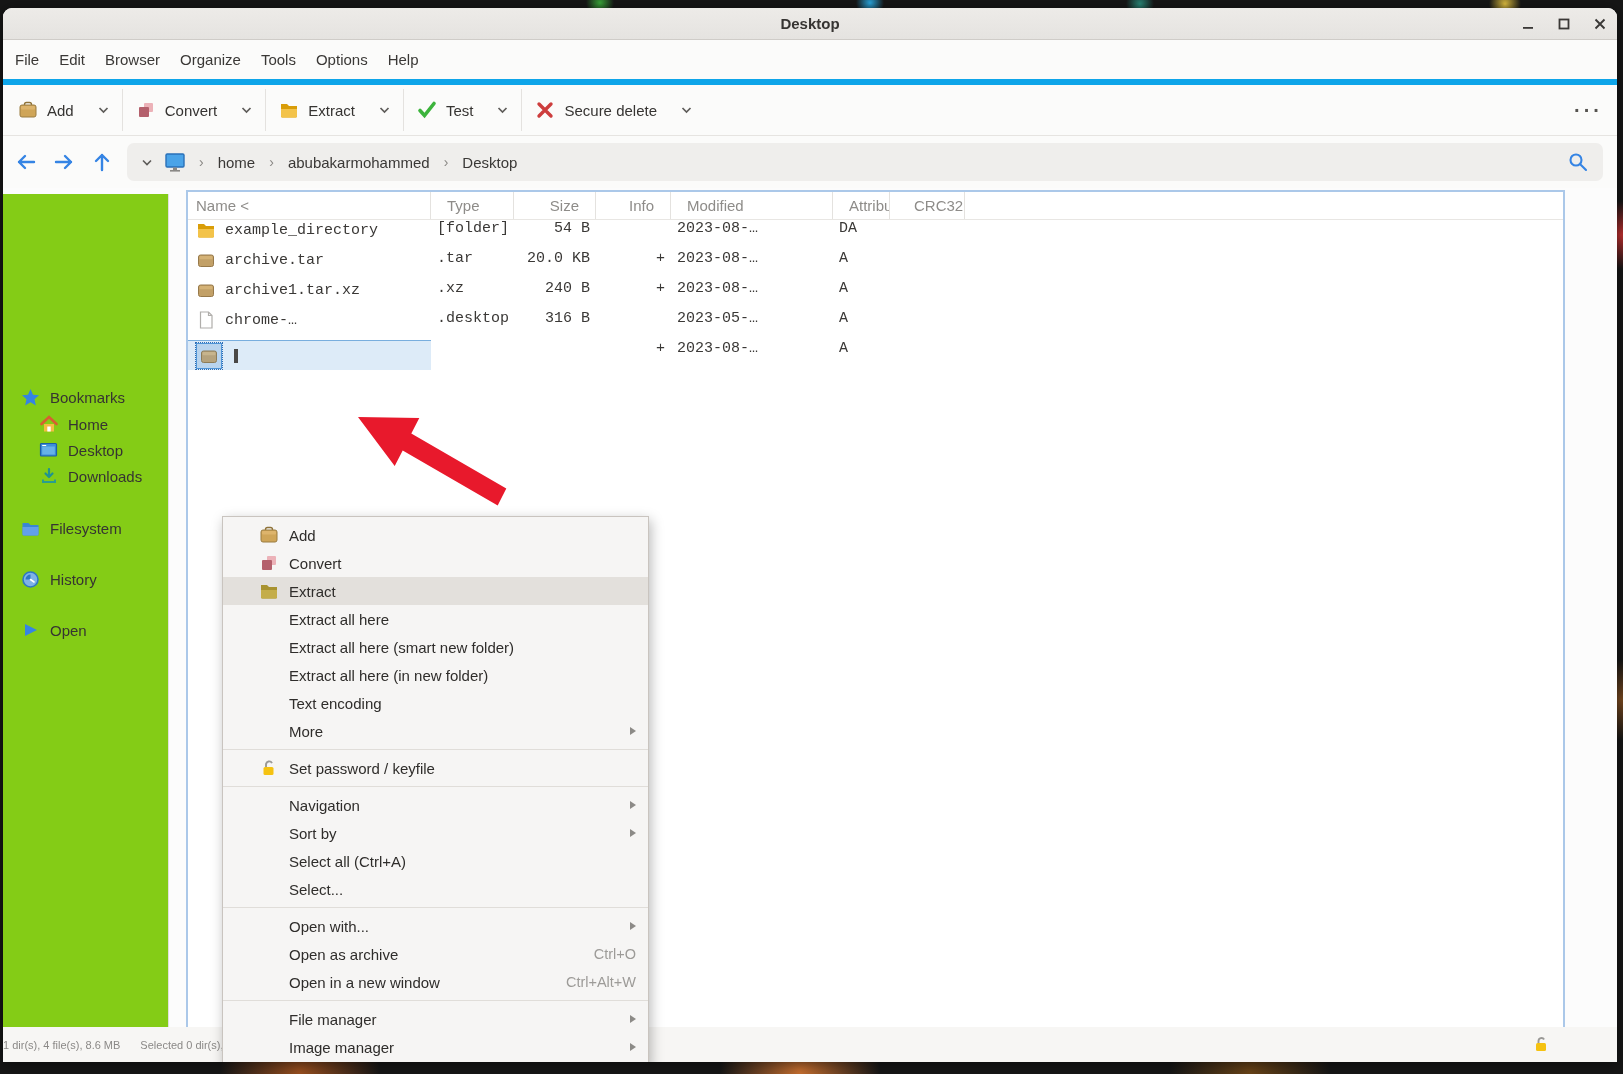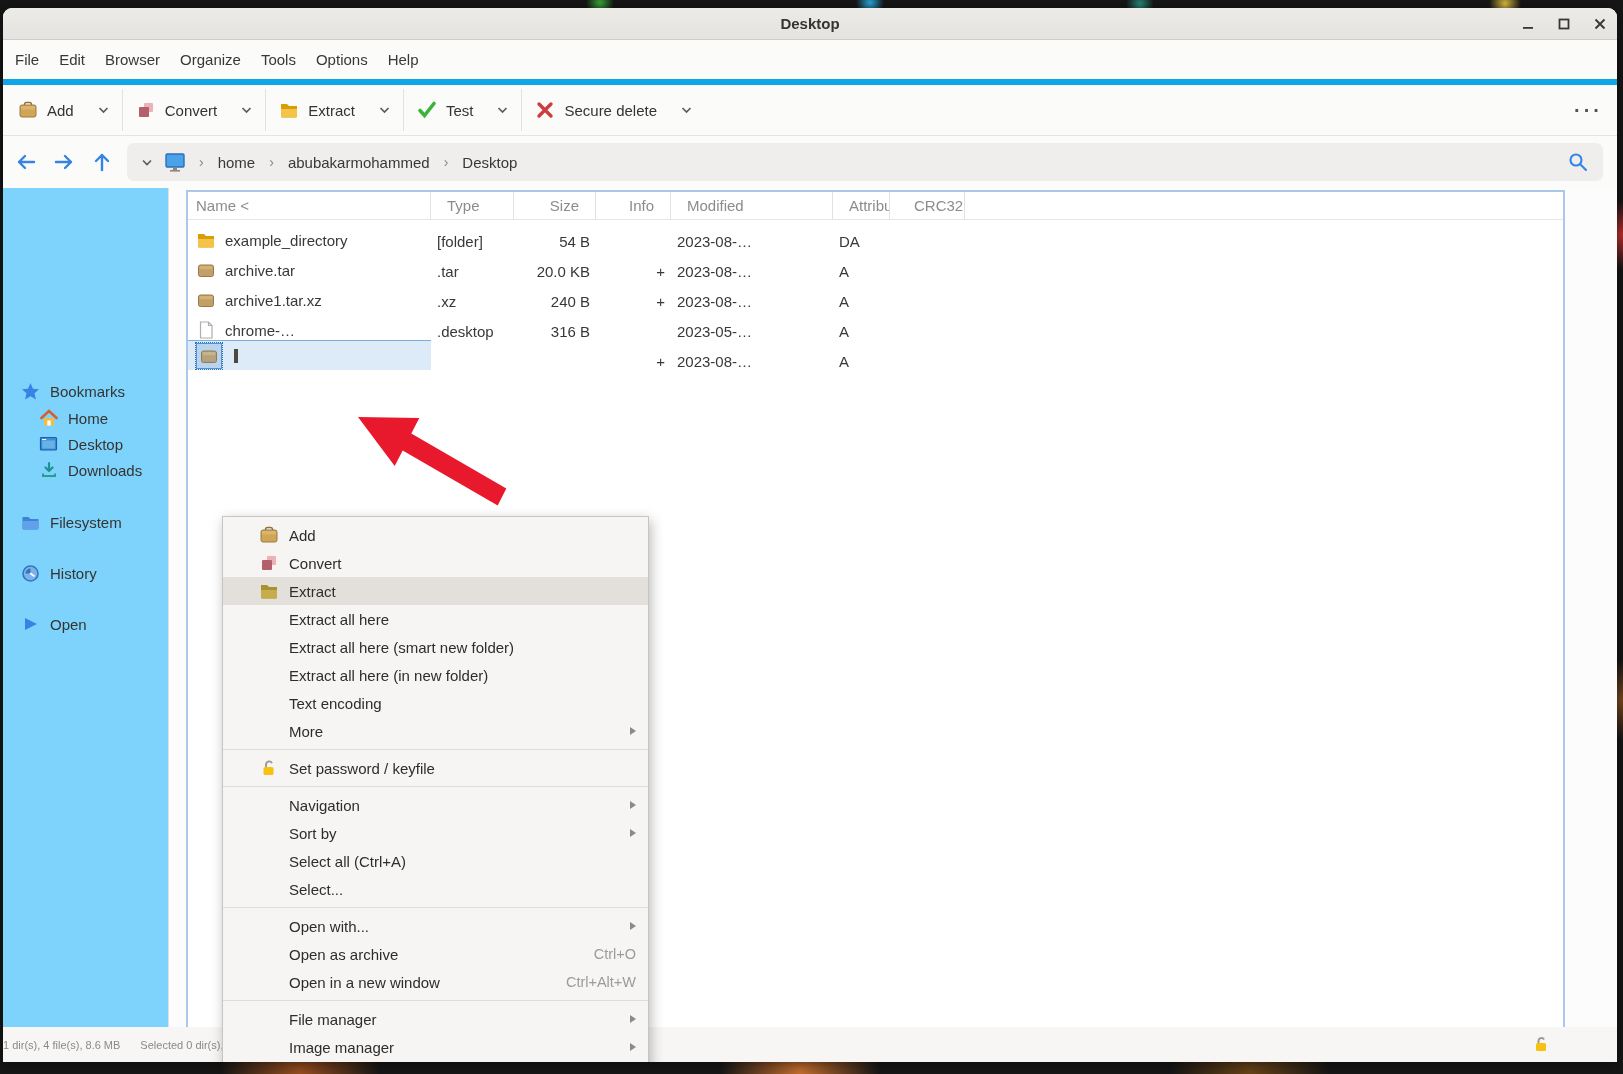--- a/index.html
+++ b/index.html
@@ -46,33 +46,33 @@
   
   .navbar { height:52px; background:#fbfbfa; display:flex; align-items:center; padding:0 14px 0 10px; }
   .navbtn { width:26px; height:26px; margin-right:12px; display:flex; align-items:center; justify-content:center; }
   .crumbbar { flex:1; height:38px; background:#efeeec; border-radius:7px; display:flex;
     align-items:center; padding:0 14px; position:relative; }
   .crumb { font-size:15px; color:#3a3836; padding:0 6px; }
   .csep { font-size:14px; color:#8a8885; padding:0 8px; }
   .searchbtn { position:absolute; right:14px; top:8px; width:22px; height:22px; }
   
   .main { position:relative; height:855px; background:#fcfcfc; }
-  .sidebar { position:absolute; left:0; top:0; width:166px; height:100%;
-    border-right:1px solid #e2e0dd; background:#7dd3fc; }
+  .sidebar { position:absolute; left:0; top:6px; width:166px; height:100%;
+    border-right:1px solid #e2e0dd; background:#84cc16; }
   .sitem { position:absolute; left:0; display:flex; align-items:center; gap:10px;
     font-size:15px; color:#363432; height:26px; padding-left:18px; }
   .sitem.ind { padding-left:36px; }
   .icon18 { width:19px; height:19px; flex:0 0 19px; display:flex; align-items:center; justify-content:center; }
   
   .filepanel { position:absolute; left:183px; top:2px; width:1379px; height:853px;
     border:2px solid #abc8e9; background:#fff; }
   .fl-head { display:flex; height:28px; border-bottom:1px solid #e8e6e3; }
   .hc { border-right:1px solid #e4e2df; color:#8e8c89; font-size:15px; line-height:27px;
     padding:0 16px; white-space:nowrap; overflow:hidden; }
-  .fl-row { display:flex; height:30px; align-items:flex-end; font-size:15px; color:#3a3836; }
+  .fl-row { display:flex; height:30px; align-items:flex-start; font-size:15px; color:#3a3836;font-family:Liberation Mono, monospace; }
   .cell { padding:0 6px; white-space:nowrap; overflow:hidden; }
   .c-name { width:243px; display:flex; align-items:center; gap:9px; padding-left:8px; }
   .c-type { width:83px; }
   .c-size { width:82px; text-align:right; }
   .c-info { width:75px; text-align:right; }
   .c-mod  { width:162px; }
   .c-att  { width:57px; }
   .c-crc  { width:67px;margin-left:8px; }
   .h-right { text-align:right; }
   .rowicon { width:20px; height:20px; flex:0 0 20px; }

